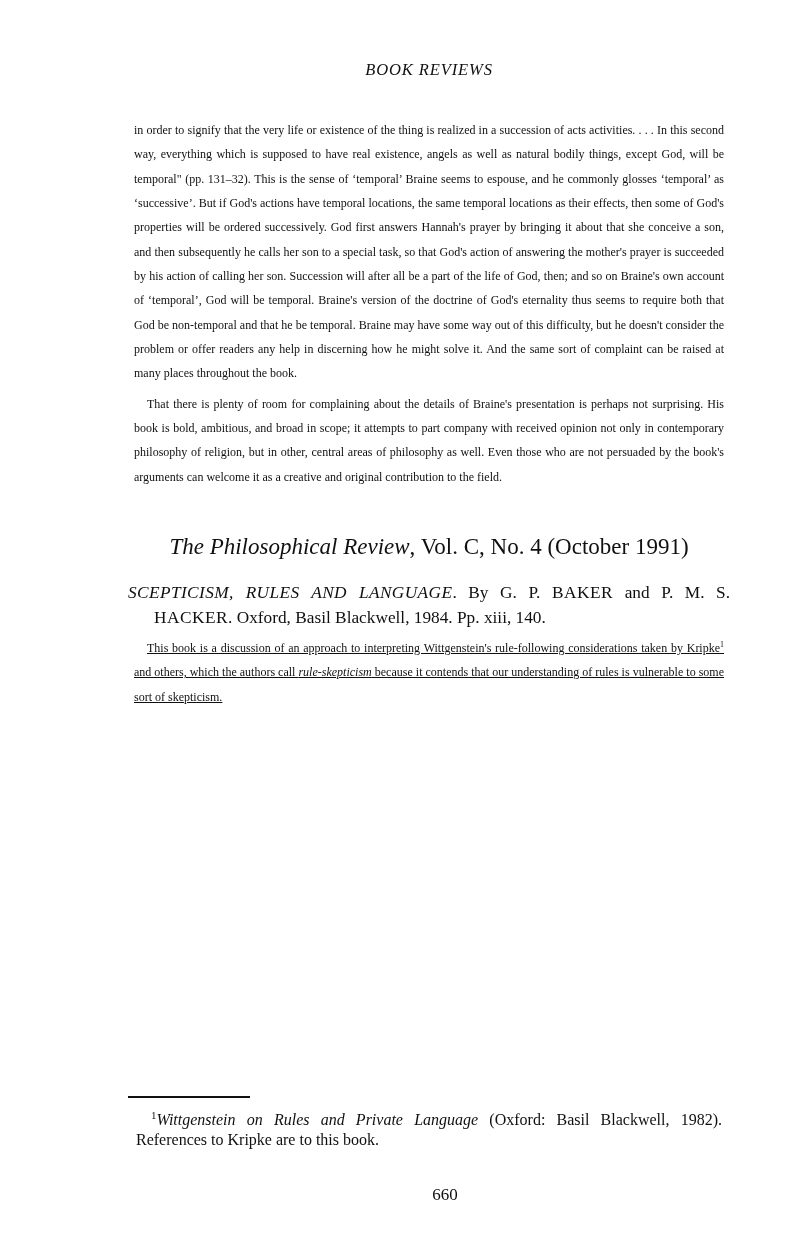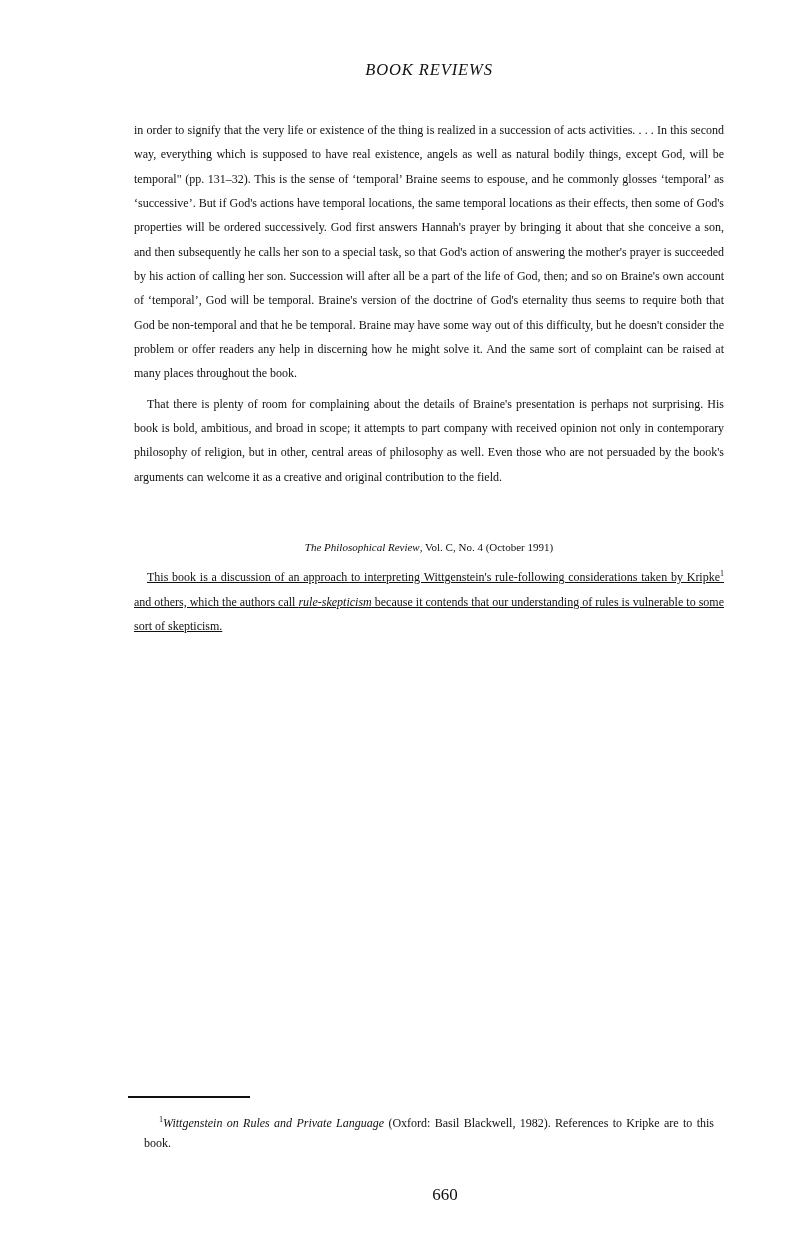--- a/index.html
+++ b/index.html
@@ -76,21 +76,21 @@
   .affiliation {
     margin-top: 12px;
     font-size: 17.2px;
     font-style: italic;
     text-align: left;
   }
 
   
   .citation {
     margin-top: 46px;
-    font-size: 11px;
+    font-size: 23px;
     text-align: center;
     line-height: 24px;
   }
 
   
   .book-entry {
     margin-top: 22px;
     font-size: 17.3px;
     line-height: 24.35px;
     text-align: justify;
@@ -111,22 +111,22 @@
     top: 1096px;
     width: 602px;
   }
   .footnote-rule {
     width: 122px;
     height: 2px;
     background: #101010;
     margin: 0 0 12px 0;
   }
   .footnote-text {
-    margin: 16px;
-    font-size: 12px;
+    margin: 8px;
+    font-size: 16px;
     line-height: 19.6px;
     text-align: justify;
     text-indent: 15px;
   }
   .footnote-text sup {
     font-size: 0.68em;
     vertical-align: super;
     line-height: 0;
   }
 
@@ -158,20 +158,23 @@
     <p class="body-par">in order to signify that the very life or existence of the thing is realized in a succession of acts activities. . . . In this second way, everything which is supposed to have real existence, angels as well as natural bodily things, except God, will be temporal" (pp. 131–32). This is the sense of ‘temporal’ Braine seems to espouse, and he commonly glosses ‘temporal’ as ‘successive’. But if God's actions have temporal locations, the same temporal locations as their effects, then some of God's properties will be ordered successively. God first answers Hannah's prayer by bringing it about that she conceive a son, and then subsequently he calls her son to a special task, so that God's action of answering the mother's prayer is succeeded by his action of calling her son. Succession will after all be a part of the life of God, then; and so on Braine's own account of ‘temporal’, God will be temporal. Braine's version of the doctrine of God's eternality thus seems to require both that God be non-temporal and that he be temporal. Braine may have some way out of this difficulty, but he doesn't consider the problem or offer readers any help in discerning how he might solve it. And the same sort of complaint can be raised at many places throughout the book.</p>
 
     <p class="body-par indented">That there is plenty of room for complaining about the details of Braine's presentation is perhaps not surprising. His book is bold, ambitious, and broad in scope; it attempts to part company with received opinion not only in contemporary philosophy of religion, but in other, central areas of philosophy as well. Even those who are not persuaded by the book's arguments can welcome it as a creative and original contribution to the field.</p>
 
 
 
     <div class="citation">
       <span class="italic">The Philosophical Review</span><span>, Vol. C, No. 4 (October 1991)</span>
     </div>
 
+    <div class="book-entry">
+      <span class="title-caps">SCEPTICISM, RULES AND LANGUAGE</span><span>. By G. P. </span><span class="sc">BAKER</span><span> and P. M. S. </span><span class="sc">HACKER</span><span>. Oxford, Basil Blackwell, 1984. Pp. xiii, 140.</span>
+    </div>
 
     <p class="body-par indented after-entry">
       <span>This book is a discussion of an approach to interpreting Wittgenstein's rule-following considerations taken by Kripke</span><sup class="fn-ref">1</sup><span> and others, which the authors call </span><span class="italic">rule-skepticism</span><span> because it contends that our understanding of rules is vulnerable to some sort of skepticism.</span>
     </p>
 
 
   </div>
 
   <div class="footnote-block">
     <div class="footnote-rule"></div>

